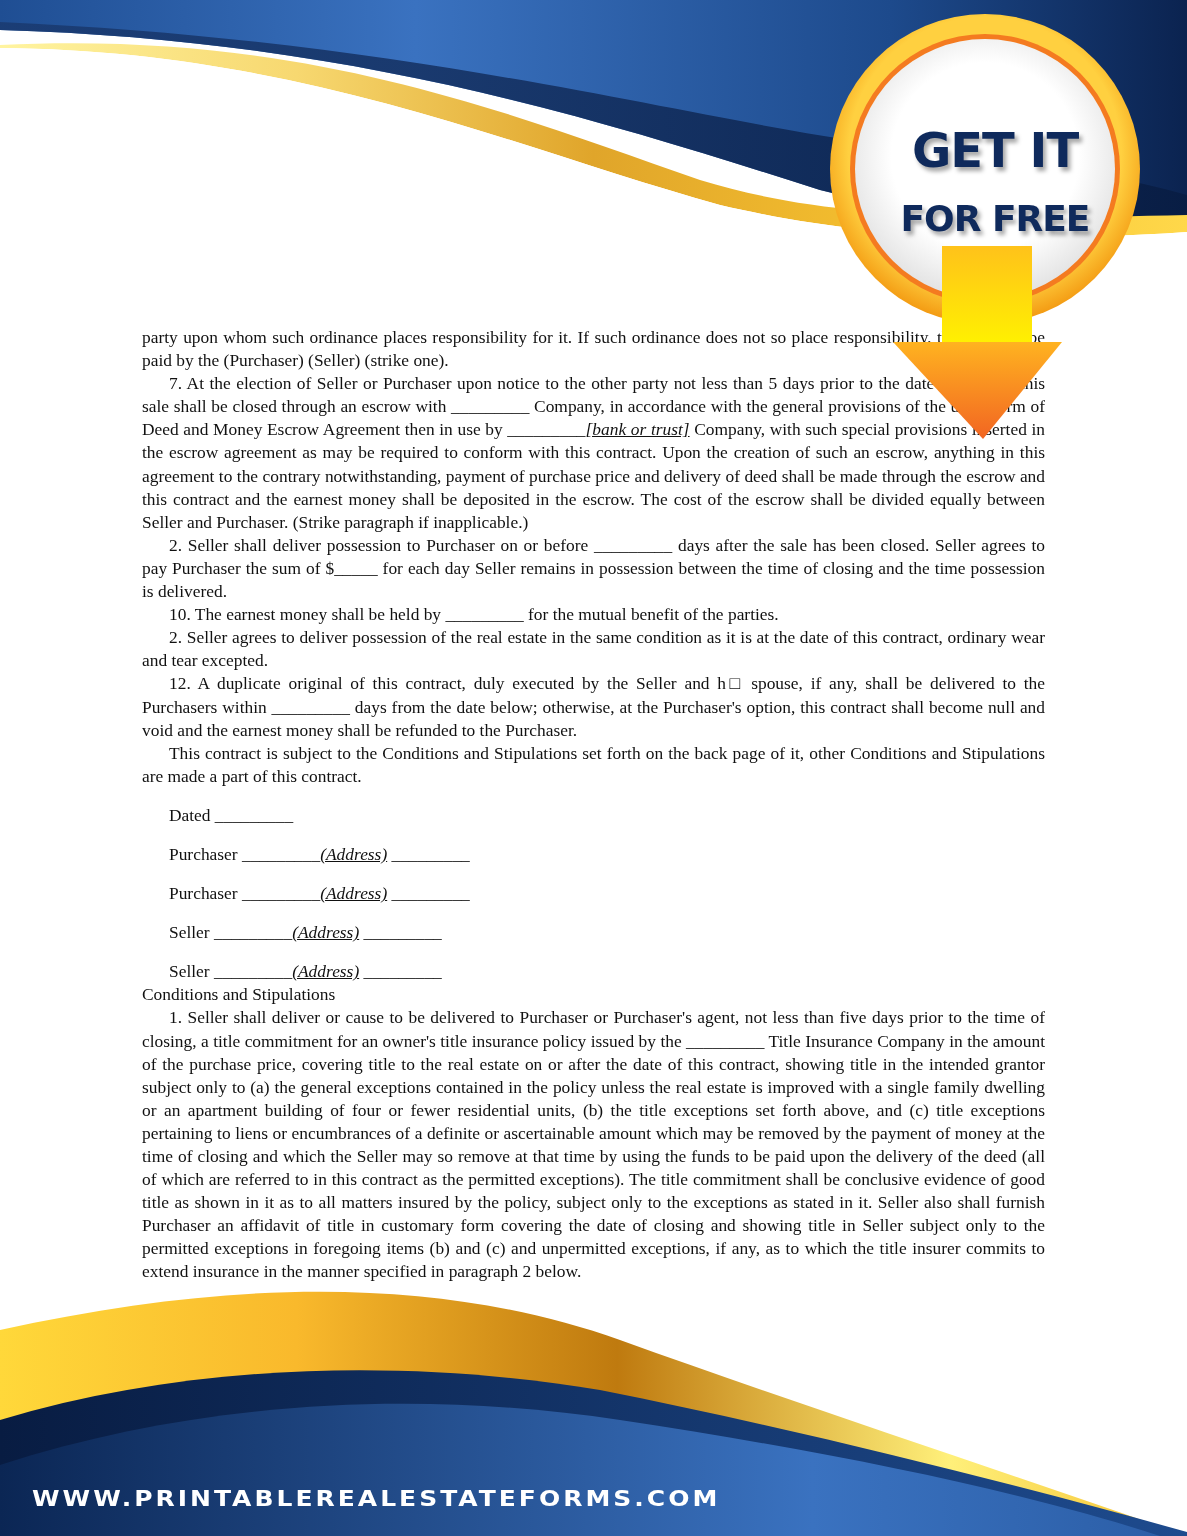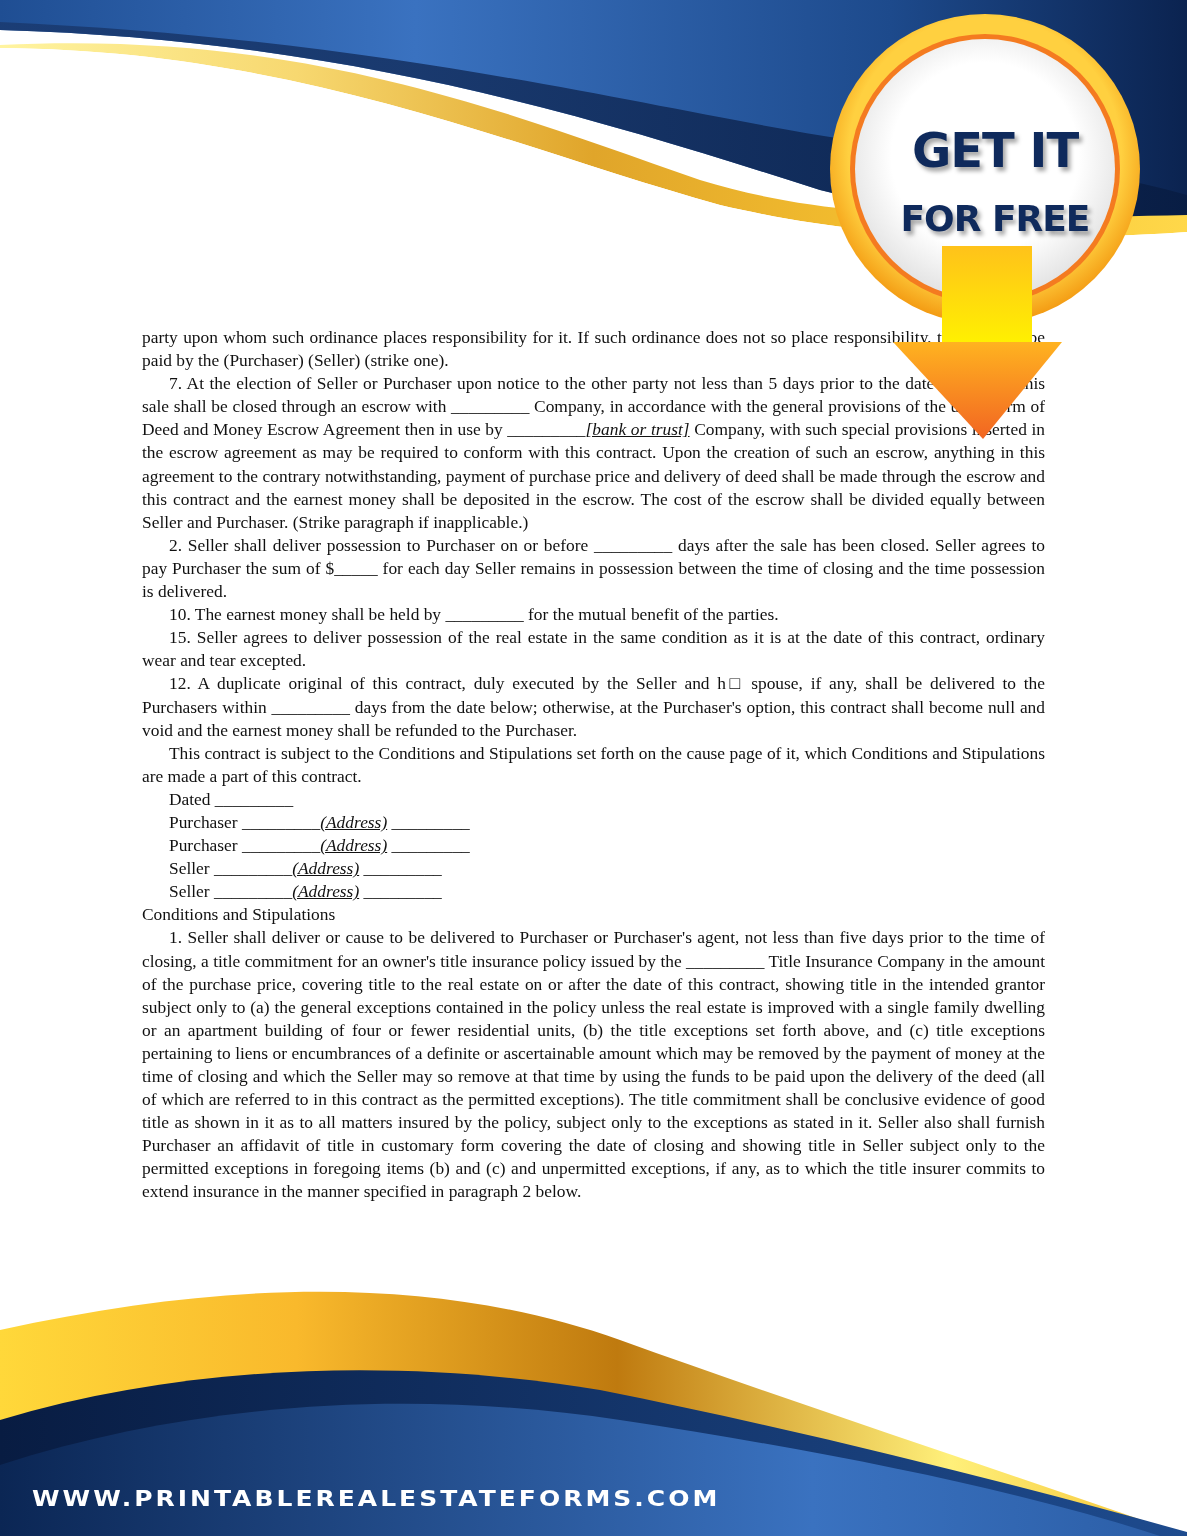--- a/index.html
+++ b/index.html
@@ -19,21 +19,21 @@
   }
   .badge-line1 { top: 108px; font-size: 48px; }
   .badge-line2 { top: 160px; font-size: 36px; margin-top: 24px; }
   .doc {
     position: absolute; left: 142px; top: 326px; width: 903px;
     font-size: 17.4px; line-height: 23.1px; color: #111; z-index: 2;
     height: 966px; overflow: hidden;
   }
   .doc p { margin: 0; text-align: justify; }
   .doc .ind { text-indent: 27px; }
-  .doc .sig { padding-left: 27px; text-align: left; }
+  .doc .sig { padding-left: 27px; text-align: left; margin-top: 16px; }
   .doc em { font-style: italic; text-decoration: underline; }
   .footer-url {
     position: absolute; left: 32px; top: 1486px; z-index: 5;
     font-family: "DejaVu Sans", "Liberation Sans", sans-serif;
     font-weight: bold; font-size: 25px; letter-spacing: 3px; color: #ffffff;
     transform: scaleY(0.85); transform-origin: left top;
   }
 </style>
 </head>
 <body>
@@ -92,23 +92,23 @@
   </svg>
   <div class="badge-text badge-line1">GET IT</div>
   <div class="badge-text badge-line2">FOR FREE</div>
 </div>
 
 <div class="doc">
   <p>party upon whom such ordinance places responsibility for it. If such ordinance does not so place responsibility, the tax shall be paid by the (Purchaser) (Seller) (strike one).</p>
   <p class="ind"><span>7. At the election of Seller or Purchaser upon notice to the other party not less than 5 days prior to the date of closing, this sale shall be closed through an escrow with _________ Company, in accordance with the general provisions of the usual form of Deed and Money Escrow Agreement then in use by _________</span><em>[bank or trust]</em><span> Company, with such special provisions inserted in the escrow agreement as may be required to conform with this contract. Upon the creation of such an escrow, anything in this agreement to the contrary notwithstanding, payment of purchase price and delivery of deed shall be made through the escrow and this contract and the earnest money shall be deposited in the escrow. The cost of the escrow shall be divided equally between Seller and Purchaser. (Strike paragraph if inapplicable.)</span></p>
   <p class="ind">2. Seller shall deliver possession to Purchaser on or before _________ days after the sale has been closed. Seller agrees to pay Purchaser the sum of $_____ for each day Seller remains in possession between the time of closing and the time possession is delivered.</p>
   <p class="ind">10. The earnest money shall be held by _________ for the mutual benefit of the parties.</p>
-  <p class="ind">15. Seller agrees to deliver possession of the real estate in the same condition as it is at the date of this contract, ordinary wear and tear excepted.</p>
+  <p class="ind">2. Seller agrees to deliver possession of the real estate in the same condition as it is at the date of this contract, ordinary wear and tear excepted.</p>
   <p class="ind">12. A duplicate original of this contract, duly executed by the Seller and h□ spouse, if any, shall be delivered to the Purchasers within _________ days from the date below; otherwise, at the Purchaser's option, this contract shall become null and void and the earnest money shall be refunded to the Purchaser.</p>
-  <p class="ind">This contract is subject to the Conditions and Stipulations set forth on the cause page of it, which Conditions and Stipulations are made a part of this contract.</p>
+  <p class="ind">This contract is subject to the Conditions and Stipulations set forth on the back page of it, other Conditions and Stipulations are made a part of this contract.</p>
   <p class="sig">Dated _________</p>
   <p class="sig"><span>Purchaser</span> <span>_________</span><em>(Address)</em> <span>_________</span></p>
   <p class="sig"><span>Purchaser</span> <span>_________</span><em>(Address)</em> <span>_________</span></p>
   <p class="sig"><span>Seller</span> <span>_________</span><em>(Address)</em> <span>_________</span></p>
   <p class="sig"><span>Seller</span> <span>_________</span><em>(Address)</em> <span>_________</span></p>
   <p>Conditions and Stipulations</p>
   <p class="ind">1. Seller shall deliver or cause to be delivered to Purchaser or Purchaser's agent, not less than five days prior to the time of closing, a title commitment for an owner's title insurance policy issued by the _________ Title Insurance Company in the amount of the purchase price, covering title to the real estate on or after the date of this contract, showing title in the intended grantor subject only to (a) the general exceptions contained in the policy unless the real estate is improved with a single family dwelling or an apartment building of four or fewer residential units, (b) the title exceptions set forth above, and (c) title exceptions pertaining to liens or encumbrances of a definite or ascertainable amount which may be removed by the payment of money at the time of closing and which the Seller may so remove at that time by using the funds to be paid upon the delivery of the deed (all of which are referred to in this contract as the permitted exceptions). The title commitment shall be conclusive evidence of good title as shown in it as to all matters insured by the policy, subject only to the exceptions as stated in it. Seller also shall furnish Purchaser an affidavit of title in customary form covering the date of closing and showing title in Seller subject only to the permitted exceptions in foregoing items (b) and (c) and unpermitted exceptions, if any, as to which the title insurer commits to extend insurance in the manner specified in paragraph 2 below.</p>
 </div>
 
 <svg class="banner-bottom" viewBox="0 0 1187 266" preserveAspectRatio="none">

